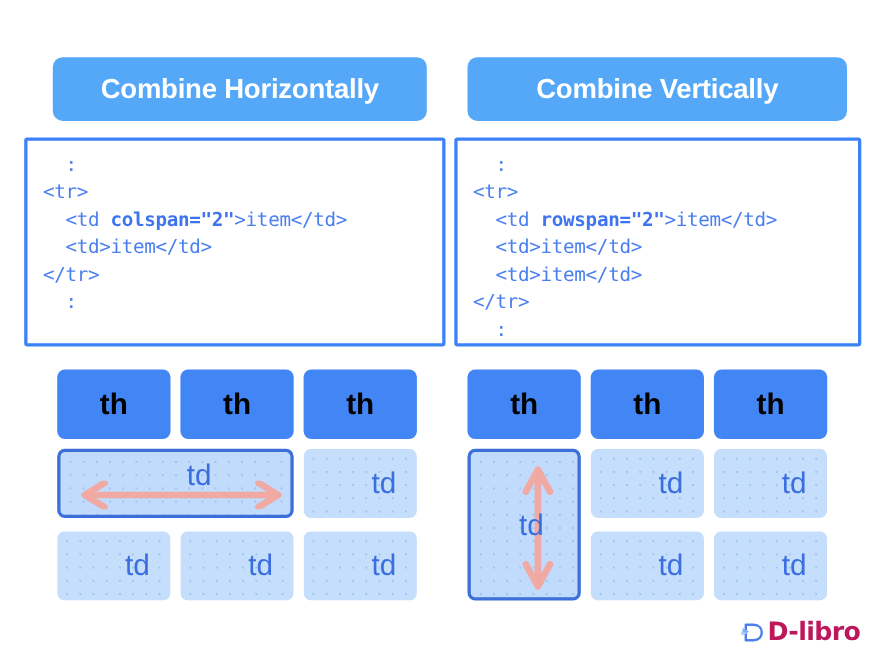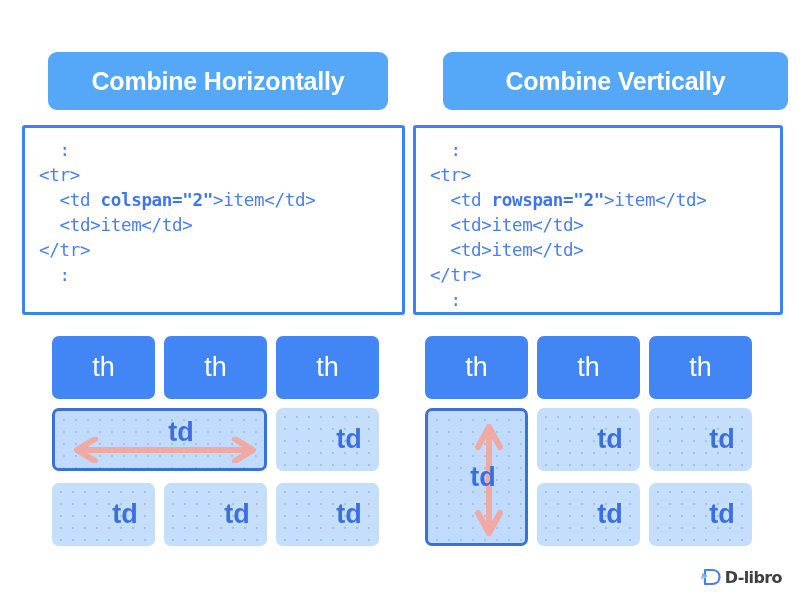--- a/index.html
+++ b/index.html
@@ -23,21 +23,21 @@
     height:58px;
     background:#55a8f8;
     border-radius:9px;
     display:flex;align-items:center;justify-content:center;
     color:#ffffff;
     font-size:25px;
     font-weight:bold;
     letter-spacing:-0.2px;
   }
   .panel-left .title-pill{left:38px;width:340px;}
-  .panel-right .title-pill{left:25px;width:345px;margin-left:18px;}
+  .panel-right .title-pill{left:25px;width:345px;}
 
   
   .code-box{
     position:absolute;
     border:3px solid #3b82f6;
     border-radius:3px;
     background:#ffffff;
     box-sizing:border-box;
     padding:10px 14px;
   }
@@ -65,27 +65,27 @@
 
   .cell{
     position:absolute;
     box-sizing:border-box;
     border-radius:7px;
     display:flex;align-items:center;justify-content:center;
     font-size:27px;
   }
   .cell.th{
     background:#4285f4;
-    color:#ffffff;
-    font-weight:normal;
+    color:#000000;
+    font-weight:bold;
   }
   .cell.td{
     background:#c5defb;
     color:#3b6fe0;
-    font-weight:bold;
+    font-weight:normal;
     background-image:radial-gradient(#9cc2ef 1.1px, transparent 1.2px);
     background-size:12px 12px;
     background-position:3px 3px;
     padding-left:43px;
   }
   .cell.merged{
     border:3px solid #3d6fd9;
     background-color:#c0dbfb;
   }
   .cell .lbl{position:relative;z-index:2;line-height:1;}
@@ -103,22 +103,22 @@
   }
 
   
   .logo{
     position:absolute;right:18px;bottom:12px;
     display:flex;align-items:center;gap:3px;
   }
   .logo-mark{display:block;}
   .logo-text{
     font-family:"DejaVu Sans",sans-serif;
-    font-size:16px;font-weight:bold;
-    color:#404040;letter-spacing:-0.6px;
+    font-size:23px;font-weight:bold;
+    color:#be185d;letter-spacing:-0.6px;
   }
 </style>
 </head>
 <body>
 
 <div class="stage">
 
   <div class="panel panel-left">
 
     <div class="title-pill">Combine Horizontally</div>

